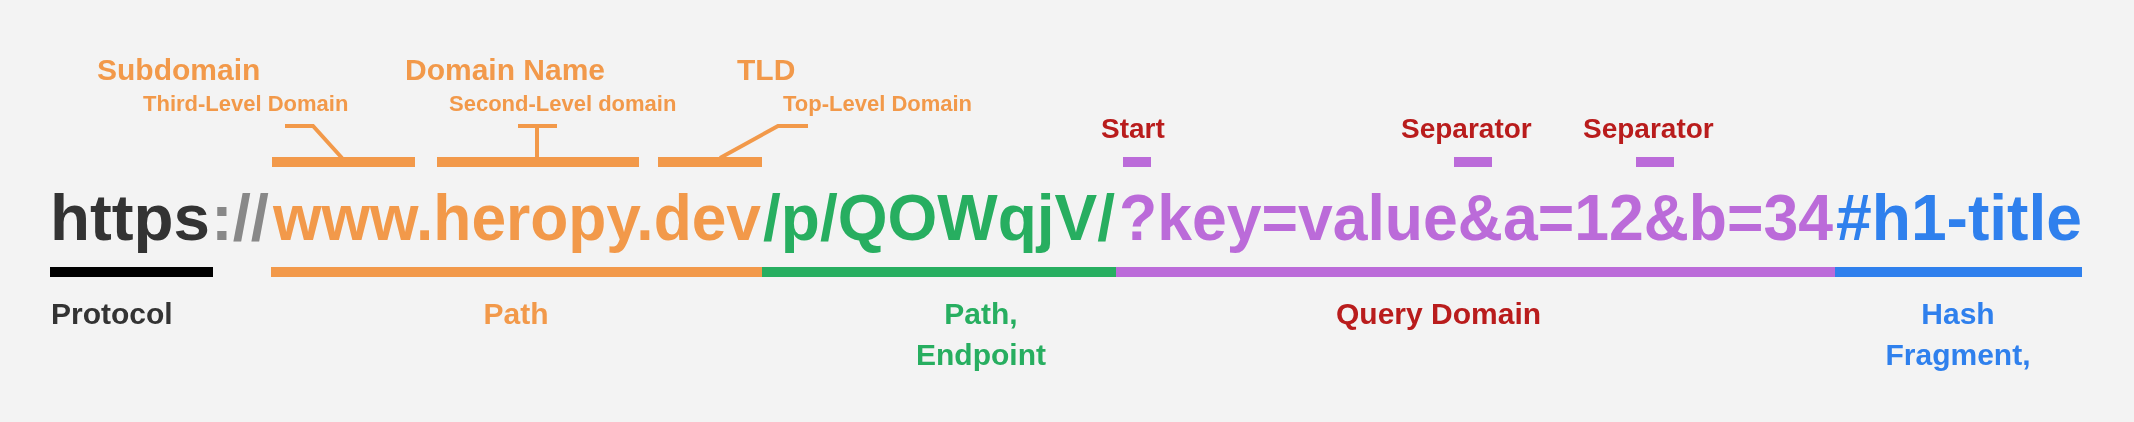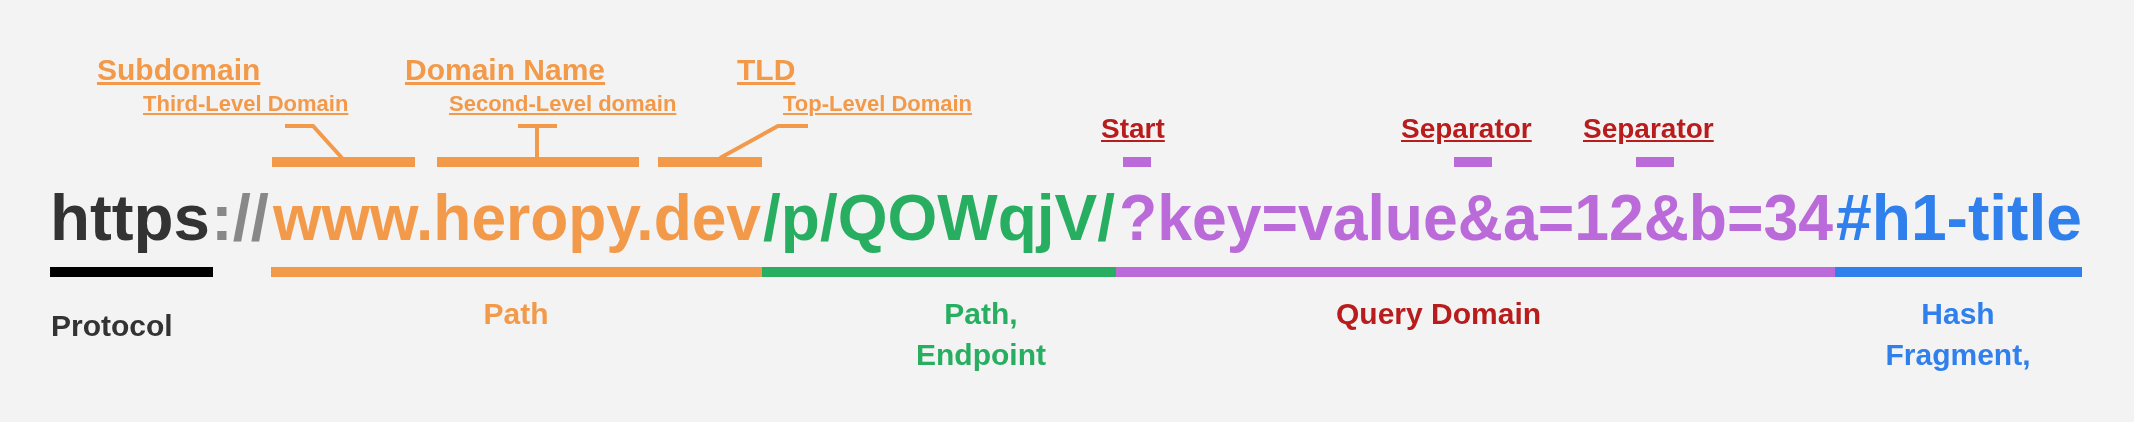--- a/index.html
+++ b/index.html
@@ -1,27 +1,27 @@
 <!DOCTYPE html>
 <html><head>
 <meta charset="utf-8">
 <style>
   html, body { margin: 0; padding: 0; background: #F3F3F3; }
   body { width: 2134px; height: 422px; overflow: hidden; position: relative; font-family: "Liberation Sans", "DejaVu Sans", sans-serif; }
   #canvas { position: absolute; left: 0; top: 0; width: 2134px; height: 422px; background: #F3F3F3; }
-  .lbl { position: absolute; font-weight: bold; white-space: nowrap; line-height: 1; text-decoration: underline; }
+  .lbl { position: absolute; font-weight: bold; white-space: nowrap; line-height: 1; }
   .lbl-lg { font-size: 30px; }
   .lbl-sm { font-size: 22px; }
   .lbl-md { font-size: 28px; }
   .bottom { position: absolute; font-weight: bold; font-size: 30px; line-height: 41px; text-align: center; white-space: nowrap; }
   .orange { color: #F2994A; }
   .green { color: #27AE60; }
   .purple { color: #b91c1c; }
   .blue { color: #2F80ED; }
-  .dark { color: #333333; margin-top: 12px; }
+  .dark { color: #333333; }
   .bar { position: absolute; height: 10px; }
   svg { position: absolute; left: 0; top: 0; overflow: visible; }
 </style>
 </head>
 <body>
 
 <div id="canvas">
 
   <div class="lbl lbl-lg orange" style="left:97px; top:55px;">Subdomain</div>
   <div class="lbl lbl-sm orange" style="left:143px; top:93px;">Third-Level Domain</div>

